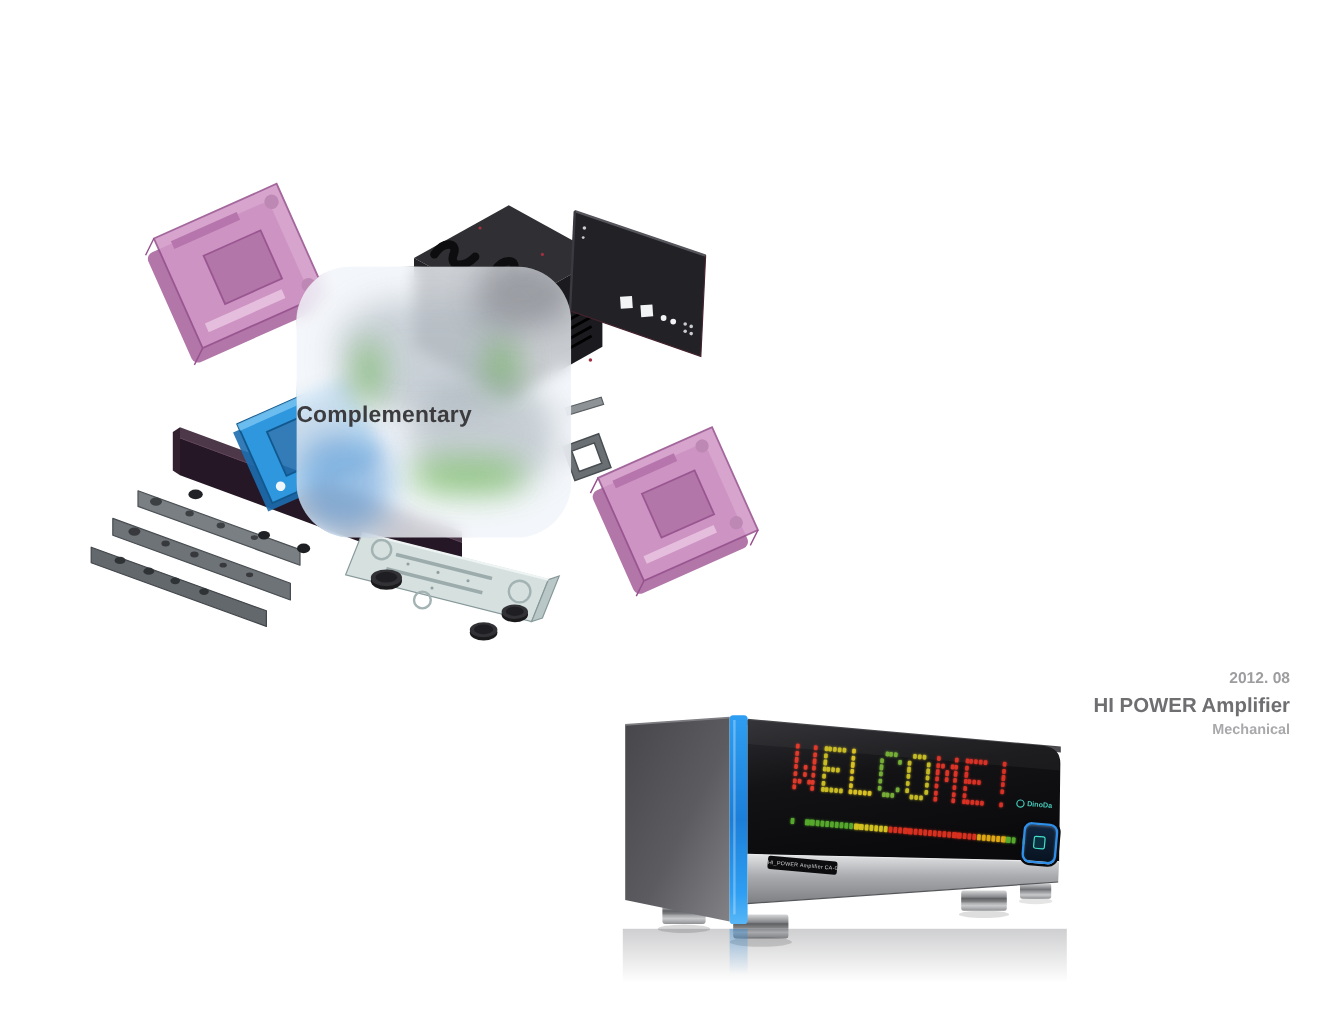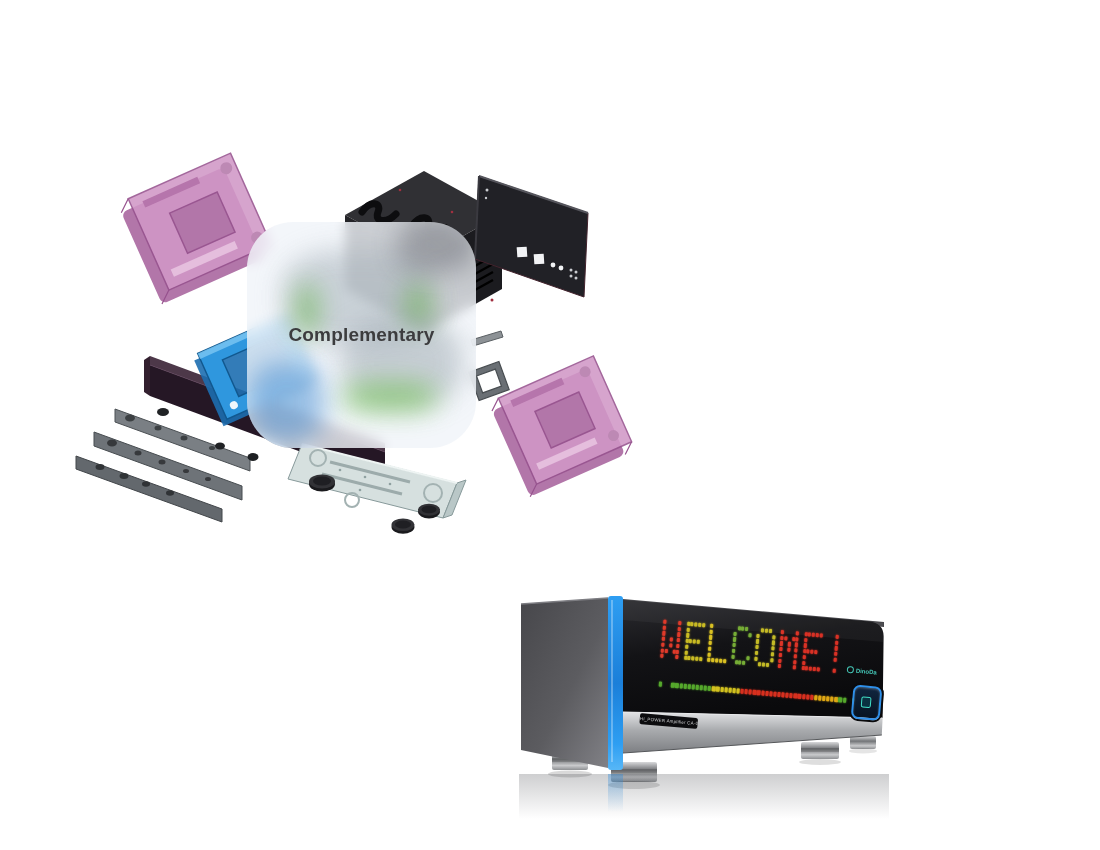--- a/index.html
+++ b/index.html
@@ -13,21 +13,21 @@
   .frost{position:absolute;left:247px;top:222px;width:229px;height:226px;border-radius:46px;
          background:rgba(240,244,249,0.82);overflow:hidden;backdrop-filter:blur(6px);}
   .frost .blob{position:absolute;filter:blur(13px);border-radius:38%;}
   .b1{left:35px;top:28px;width:150px;height:95px;background:#a7b2ba;opacity:.55;}
   .b2{left:50px;top:62px;width:20px;height:52px;background:#59b33a;opacity:.6;}
   .b3{left:158px;top:62px;width:26px;height:48px;background:#59b33a;opacity:.5;}
   .b4{left:95px;top:98px;width:120px;height:85px;background:#9aa6ae;opacity:.5;}
   .b5{left:95px;top:160px;width:95px;height:30px;background:#63bb41;opacity:.55;}
   .b6{left:2px;top:140px;width:75px;height:80px;background:#3b87cf;opacity:.5;}
   .b7{left:150px;top:-5px;width:80px;height:55px;background:#3f414a;opacity:.35;}
-  .frost-label{position:absolute;left:0;top:102px;width:100%;text-align:center;
+  .frost-label{position:absolute;left:0;top:114px;width:100%;text-align:left;
                font-size:19px;font-weight:bold;color:#3c3c3e;letter-spacing:.2px;}
 
   
   .amp{position:absolute;left:505px;top:592px;width:395px;height:235px;}
   .amp svg{position:absolute;left:0;top:0;}
   .front-ui{position:absolute;left:117px;top:9px;width:272px;height:162px;
             transform:rotate(5deg);transform-origin:0 0;}
   .led{position:absolute;left:43px;top:15px;width:200px;height:42px;}
   .led-char{position:absolute;top:0;width:20px;height:42px;}
   .led .dot{position:absolute;width:3px;height:4.3px;border-radius:1px;display:block;}
@@ -465,15 +465,20 @@
       <div class="logo">
         <span class="logo-ic"></span>
         <span>DinoDa</span>
       </div>
       <div class="pwr">
         <span class="pwr-ic"></span>
       </div>
     </div>
   </div>
 
+  <div class="meta">
+    <div class="meta-date">2012. 08</div>
+    <div class="meta-title">HI POWER Amplifier</div>
+    <div class="meta-sub">Mechanical</div>
+  </div>
 
 
 </div>
 
 </body></html>

